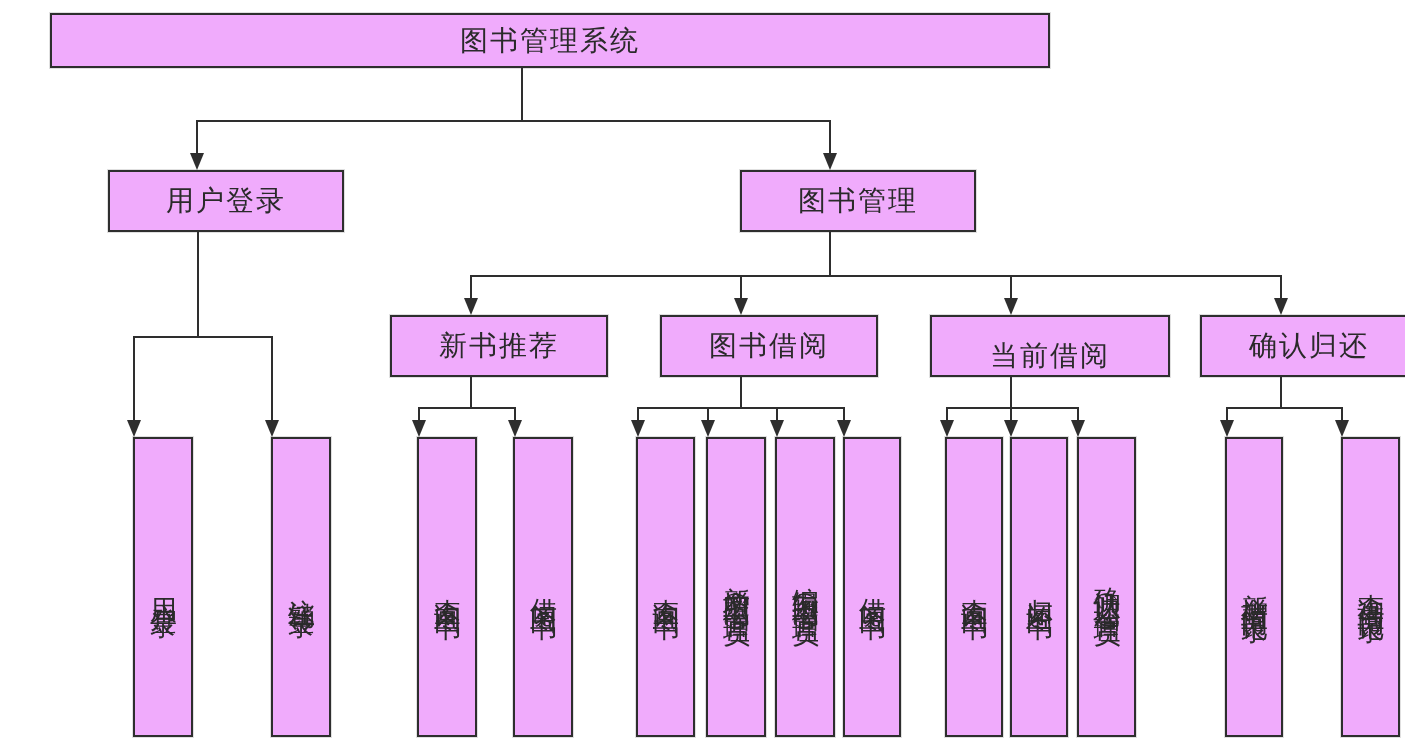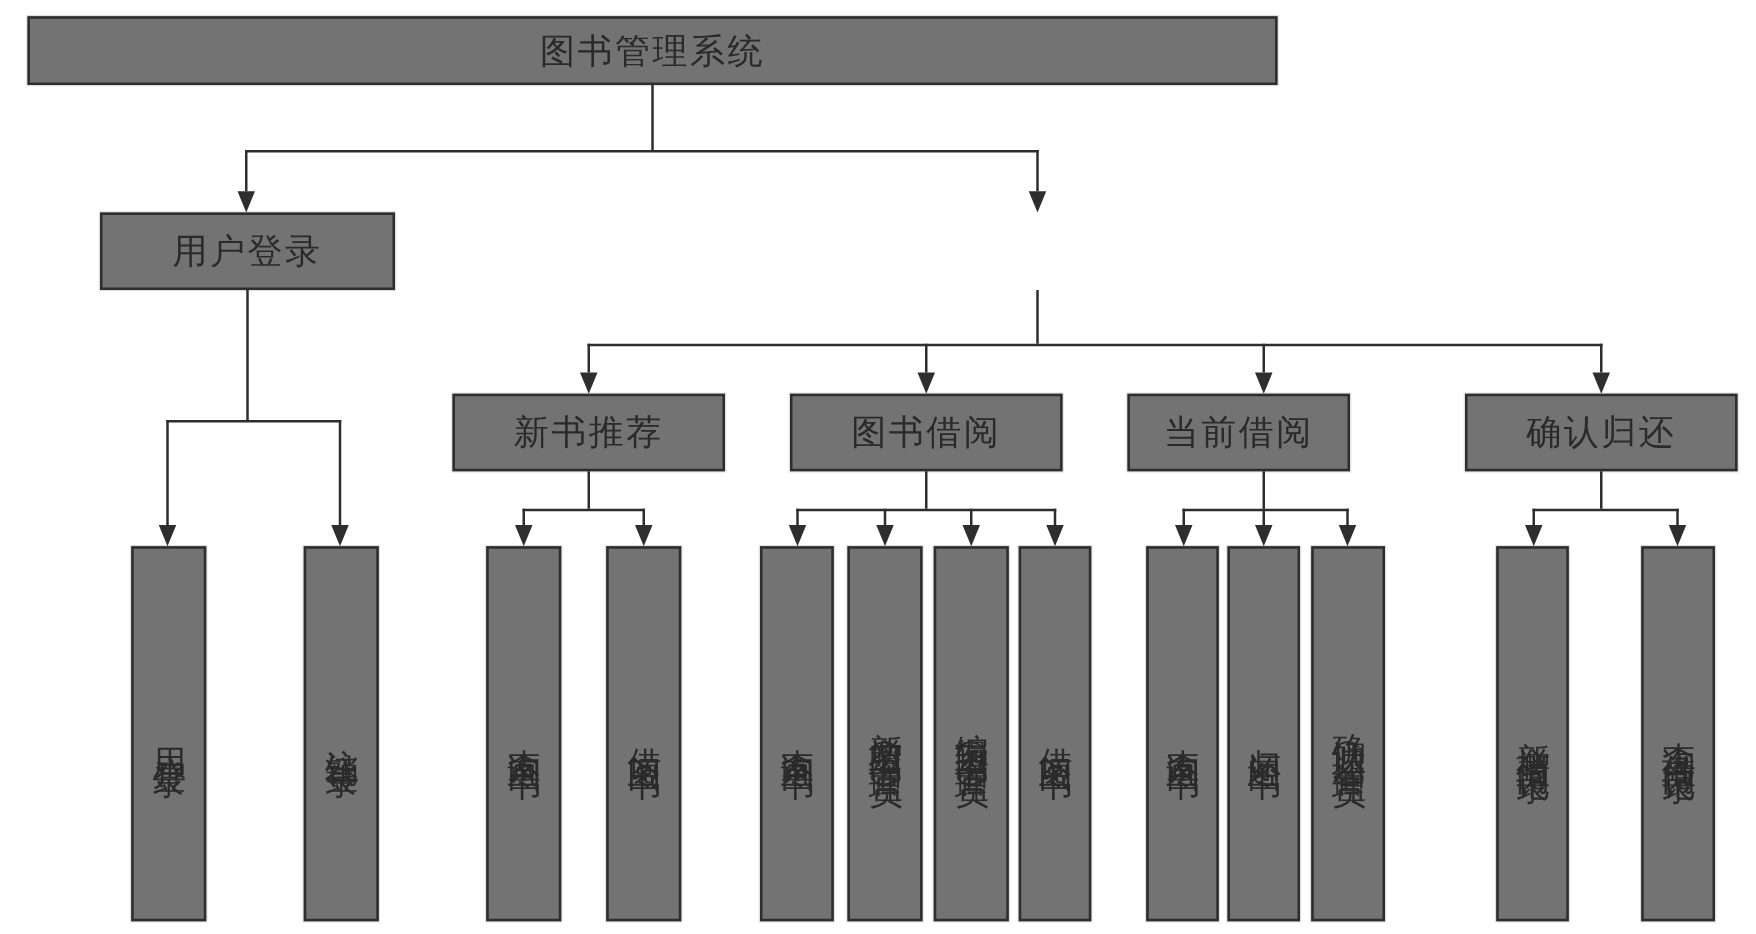--- a/index.html
+++ b/index.html
@@ -5,28 +5,29 @@
   html,body{margin:0;padding:0;background:#fff;}
   #canvas{
     position:relative;
     width:1405px;height:747px;
     background:#fff;
     font-family:"Liberation Sans","DejaVu Sans",sans-serif;
     overflow:hidden;
   }
   .node{
     position:absolute;
-    background:#737373;
+    background:#f0abfc;
     border:2px solid #2e2e2e;
     box-sizing:border-box;
     display:flex;align-items:center;justify-content:center;
     color:#2a2a2a;
     font-size:28px;
     letter-spacing:2px;
     box-shadow:0 0 0 1px rgba(46,46,46,.15);
+    margin-left:28px;
   }
   .leaf{
     font-size:27px;
   }
   .leaf .vtext{
     writing-mode:vertical-rl;
     letter-spacing:5px;
     line-height:1;
   }
   .vl{position:absolute;width:2px;background:#2e2e2e;}
@@ -59,20 +60,23 @@
   <div class="vl" style="left:521px;top:68px;height:52px;"></div>
   <div class="hl" style="left:196px;top:120px;width:635px;"></div>
   <div class="vl" style="left:196px;top:120px;height:33px;"></div>
   <div class="arrow" style="left:190px;top:153px;"></div>
   <div class="vl" style="left:829px;top:120px;height:33px;"></div>
   <div class="arrow" style="left:823px;top:153px;"></div>
 
   <div class="node" style="left:80px;top:170px;width:236px;height:62px;">
     <span>用户登录</span>
   </div>
+  <div class="node" style="left:712px;top:170px;width:236px;height:62px;">
+    <span>图书管理</span>
+  </div>
 
   <div class="vl" style="left:197px;top:232px;height:104px;"></div>
   <div class="hl" style="left:133px;top:336px;width:140px;"></div>
   <div class="vl" style="left:133px;top:336px;height:84px;"></div>
   <div class="arrow" style="left:127px;top:420px;"></div>
   <div class="vl" style="left:271px;top:336px;height:84px;"></div>
   <div class="arrow" style="left:265px;top:420px;"></div>
 
   <div class="vl" style="left:829px;top:232px;height:43px;"></div>
   <div class="hl" style="left:470px;top:275px;width:812px;"></div>
@@ -84,21 +88,21 @@
   <div class="arrow" style="left:1004px;top:298px;"></div>
   <div class="vl" style="left:1280px;top:275px;height:23px;"></div>
   <div class="arrow" style="left:1274px;top:298px;"></div>
 
   <div class="node" style="left:632px;top:315px;width:218px;height:62px;">
     <span>图书借阅</span>
   </div>
   <div class="node" style="left:362px;top:315px;width:218px;height:62px;">
     <span>新书推荐</span>
   </div>
-  <div class="node" style="left:902px;top:315px;width:178px;height:62px;">
+  <div class="node" style="left:902px;top:315px;width:240px;height:62px;align-items:flex-end;">
     <span>当前借阅</span>
   </div>
   <div class="node" style="left:1172px;top:315px;width:218px;height:62px;">
     <span>确认归还</span>
   </div>
 
   <div class="vl" style="left:470px;top:377px;height:30px;"></div>
   <div class="hl" style="left:418px;top:407px;width:98px;"></div>
   <div class="vl" style="left:418px;top:407px;height:13px;"></div>
   <div class="arrow" style="left:412px;top:420px;"></div>

